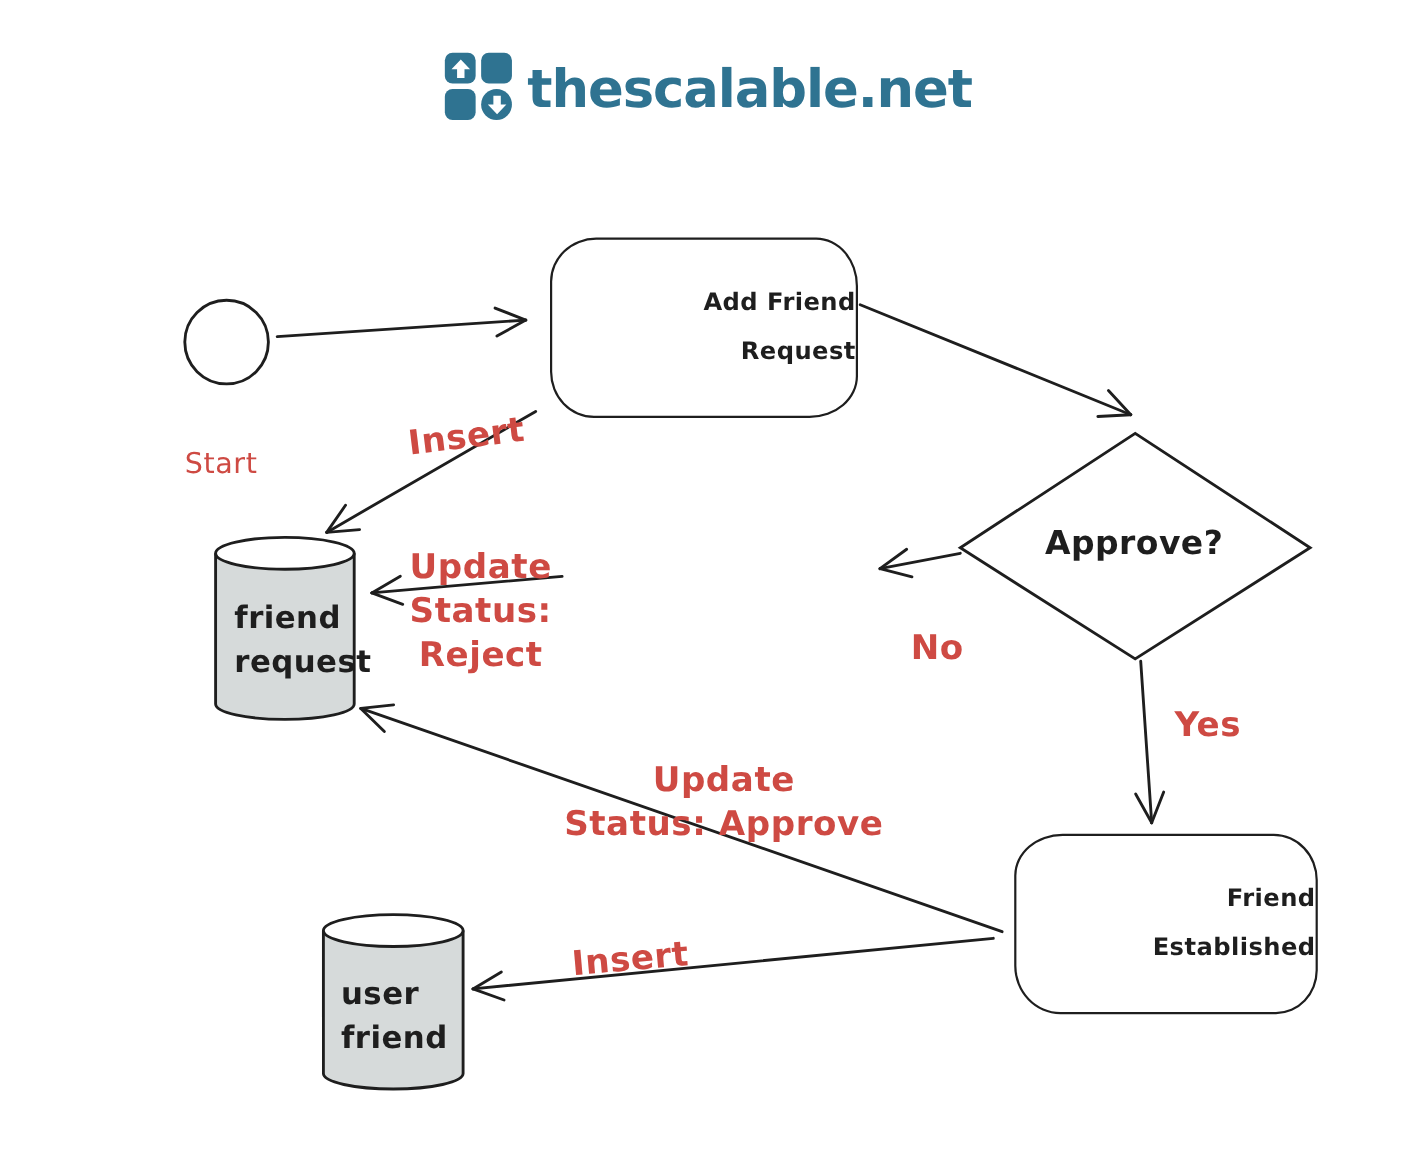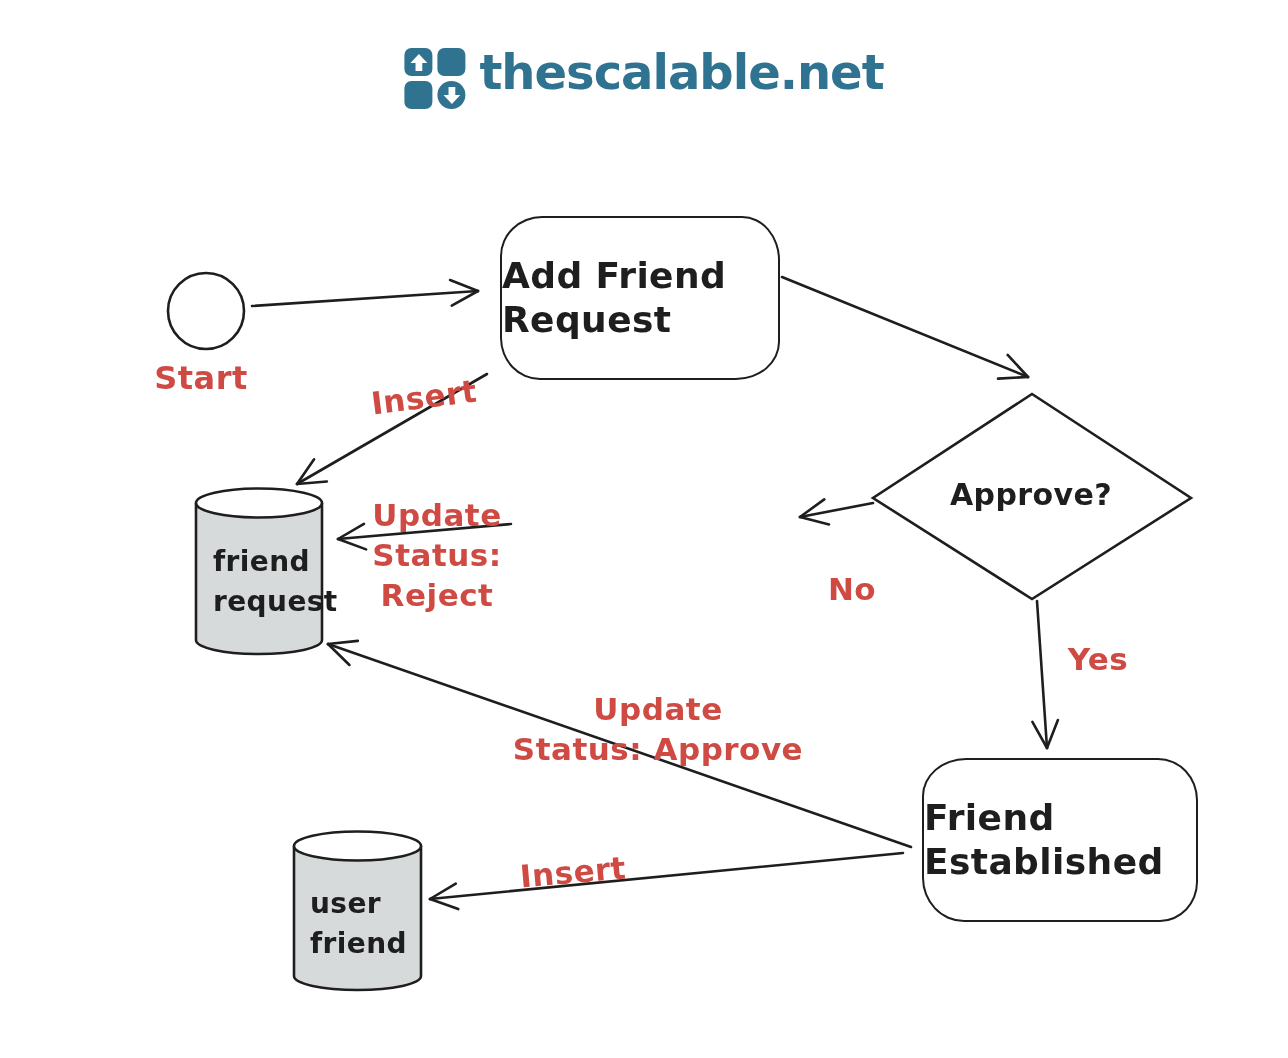--- a/index.html
+++ b/index.html
@@ -13,21 +13,21 @@
     width: 1288px; height: 1058px;
     overflow: hidden;
     background: #ffffff;
   }
 
   
   .logo {
     position: absolute;
     top: 48px; left: 50%;
     transform: translateX(-50%);
-    display: flex; align-items: flex-start; gap: 14px;
+    display: flex; align-items: flex-end; gap: 14px;
   }
   .logo-grid {
     display: grid;
     grid-template-columns: 28px 28px;
     grid-template-rows: 28px 28px;
     gap: 5px;
   }
   .logo-tile {
     width: 28px; height: 28px;
     background: #2f7391;
@@ -52,24 +52,24 @@
   }
   .ink-stroke { stroke: #1e1e1e; stroke-width: 2.6; fill: #ffffff; }
   #edge-layer line { stroke: #1e1e1e; stroke-width: 2.6; stroke-linecap: round; }
 
   
   .node {
     position: absolute;
     background: #ffffff;
     border: 2.6px solid #1e1e1e;
     display: flex; flex-direction: column;
-    align-items: flex-start; justify-content: center;
+    align-items: flex-end; justify-content: center;
     text-align: center;
     color: #1e1e1e;
-    font-size: 36px;
+    font-size: 22px;
     font-weight: 600;
     letter-spacing: 0.4px;
     line-height: 44px;
   }
   .node.r1 { border-radius: 42px 38px 44px 40px / 40px 44px 38px 42px; }
   .node.r2 { border-radius: 38px 44px 40px 42px / 42px 40px 44px 38px; }
   .node.r3 { border-radius: 44px 40px 38px 42px / 38px 42px 40px 44px; }
 
   
   .lbl {
@@ -92,21 +92,21 @@
     letter-spacing: 0.4px;
   }
   .db-label {
     transform: none;
     text-align: left;
     font-size: 28px;
     line-height: 40px;
   }
   .tilt-a { transform: translate(-50%, -50%) rotate(-7deg); }
   .tilt-b { transform: translate(-50%, -50%) rotate(-5deg); }
-  .start-lbl { font-size: 32px; font-weight: 700; }
+  .start-lbl { font-size: 26px; font-weight: 400; margin-top: 44px; }
 </style>
 </head>
 <body>
 
 <div class="stage">
 
   <div class="logo">
     <div class="logo-grid">
       <div class="logo-tile">
         <svg width="19" height="19" viewBox="0 0 18 18">

